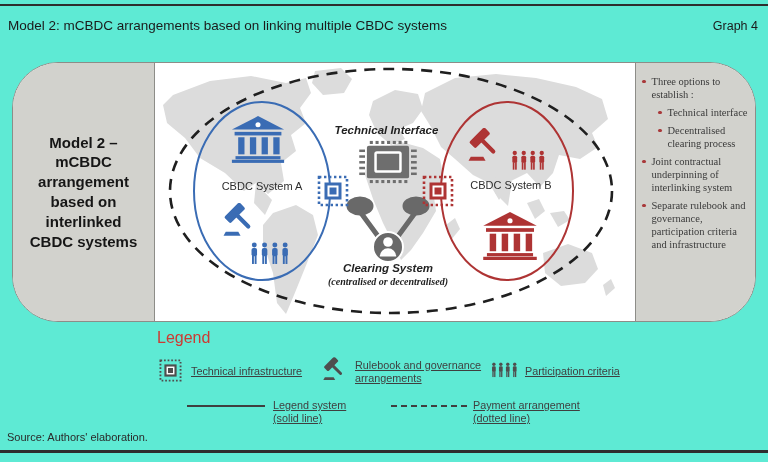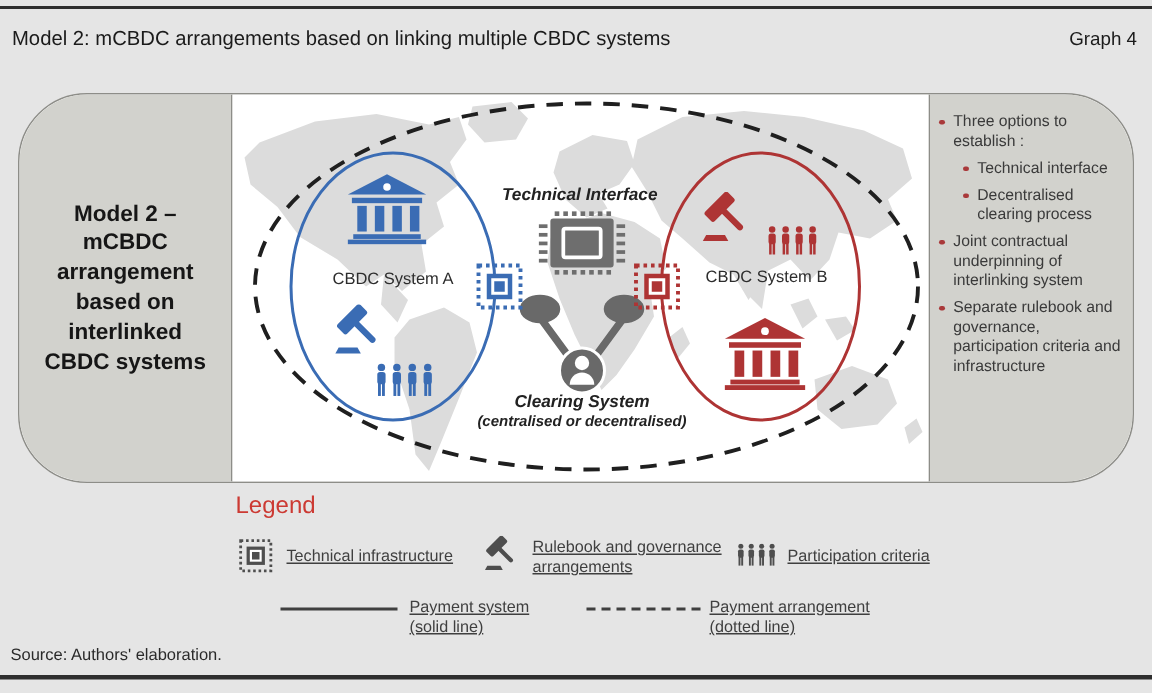--- a/index.html
+++ b/index.html
@@ -1,51 +1,51 @@
 <!DOCTYPE html>
 <html style="--system-a: #3a6cb4; --system-b: #ae3434; --accent-red: #a9393a; --legend-red: #cc3a33; --icon-gray: #696969; --panel-gray: #d2d2cd; --map-land: #dcdcdc;"><head>
 <meta charset="utf-8">
 <style>
   html,body{margin:0;padding:0;background:#fff;}
   .page{
-    position:relative;width:768px;height:462px;background:#e5e5e5;overflow:hidden;
+    position:relative;width:768px;height:462px;background:#5eead4;overflow:hidden;
     font-family:"Liberation Sans","DejaVu Sans",sans-serif;color:#222;
   }
   .rule{position:absolute;left:0;width:768px;background:#2e2e2e;}
   .rule.top{top:4px;height:2px;}
   .rule.bottom{top:450px;height:2.5px;}
   .fig-title{position:absolute;left:8px;top:18px;font-size:13.5px;color:#1b1b1b;}
   .graph-label{position:absolute;right:10px;top:19px;font-size:12.5px;color:#1b1b1b;}
 
   
   .main-box{
     position:absolute;left:12px;top:62px;width:744px;height:260px;
     border:1.5px solid #8d8d88;border-radius:46px;overflow:hidden;
     display:flex;background:#fff;box-sizing:border-box;
   }
   .side-panel{background:var(--panel-gray,#d2d2cd);flex:0 0 auto;box-sizing:border-box;}
   .left-panel{width:142px;border-right:1px solid #8d8d88;display:flex;align-items:center;justify-content:center;}
   .left-panel .model-title{
     width:112px;text-align:center;font-weight:bold;font-size:15px;line-height:1.32;color:#161616;
   }
-  .right-panel{width:136px;border-left:1px solid #8d8d88;padding:12px 6px 6px 4px;}
+  .right-panel{width:120px;border-left:1px solid #8d8d88;padding:12px 6px 6px 4px;font-family:Liberation Serif, serif;}
   .rp-item{display:flex;margin-bottom:5px;font-size:10.5px;line-height:1.24;color:#3a3a3a;}
   .rp-item .bullet-dot{flex:0 0 auto;width:3.5px;height:3.5px;border-radius:50%;
     background:var(--accent-red,#a9393a);margin:4.5px 6px 0 2px;}
   .rp-item.lvl2{margin-left:16px;}
 
   
   .map-panel{position:relative;flex:1 1 auto;background:#fff;}
   .diagram-svg{position:absolute;left:0;top:0;}
   .dlabel{position:absolute;text-align:center;color:#2d2d2d;}
   .lbl-sysa{left:47px;top:117px;width:120px;font-size:11px;}
   .lbl-sysb{left:296px;top:116px;width:120px;font-size:11px;}
   .lbl-tech{left:149px;top:61px;width:165px;font-size:11.5px;font-weight:bold;font-style:italic;color:#222;}
   .lbl-clear{left:163px;top:199px;width:140px;font-size:11.5px;font-weight:bold;font-style:italic;color:#222;}
-  .lbl-clear-sub{left:150px;top:213px;width:166px;font-size:10px;font-weight:bold;font-style:italic;color:#222;}
+  .lbl-clear-sub{left:150px;top:213px;width:166px;font-size:10px;font-weight:bold;font-style:italic;color:#222;font-family:Liberation Serif, serif;}
 
   
   .legend{position:absolute;left:155px;top:329px;width:470px;}
   .legend-title{font-size:16px;color:var(--legend-red,#cc3a33);margin:0 0 12px 2px;}
   .legend-row{position:relative;height:36px;}
   .legend-row.row2{height:32px;margin-top:2px;}
   .leg-label{position:absolute;font-size:10.8px;color:#3f3f3f;line-height:1.2;text-decoration:underline;}
   .leg-icon{position:absolute;color:#4e4e4e;}
   .line-sample{position:absolute;top:8px;}
   .line-solid{width:78px;border-top:2px solid #3f3f3f;}
@@ -248,21 +248,21 @@
 
       <svg class="leg-icon" style="left:336px;top:3px;" width="27" height="16" viewBox="0 0 42 24" xmlns="http://www.w3.org/2000/svg" xmlns:xlink="http://www.w3.org/1999/xlink">
         <use href="#i-people" xlink:href="#i-people" style="color:#4e4e4e"></use>
       </svg>
       <div class="leg-label" style="left:370px;top:6px;">Participation criteria</div>
     </div>
 
     <div class="legend-row row2">
       <div class="line-sample line-solid" style="left:32px;"></div>
       <div class="leg-label" style="left:118px;top:2px;">
-        <div>Payment system</div>
+        <div>Legend system</div>
         <div>(solid line)</div>
       </div>
       <div class="line-sample line-dashed" style="left:236px;"></div>
       <div class="leg-label" style="left:318px;top:2px;">
         <div>Payment arrangement</div>
         <div>(dotted line)</div>
       </div>
     </div>
   </div>
 

